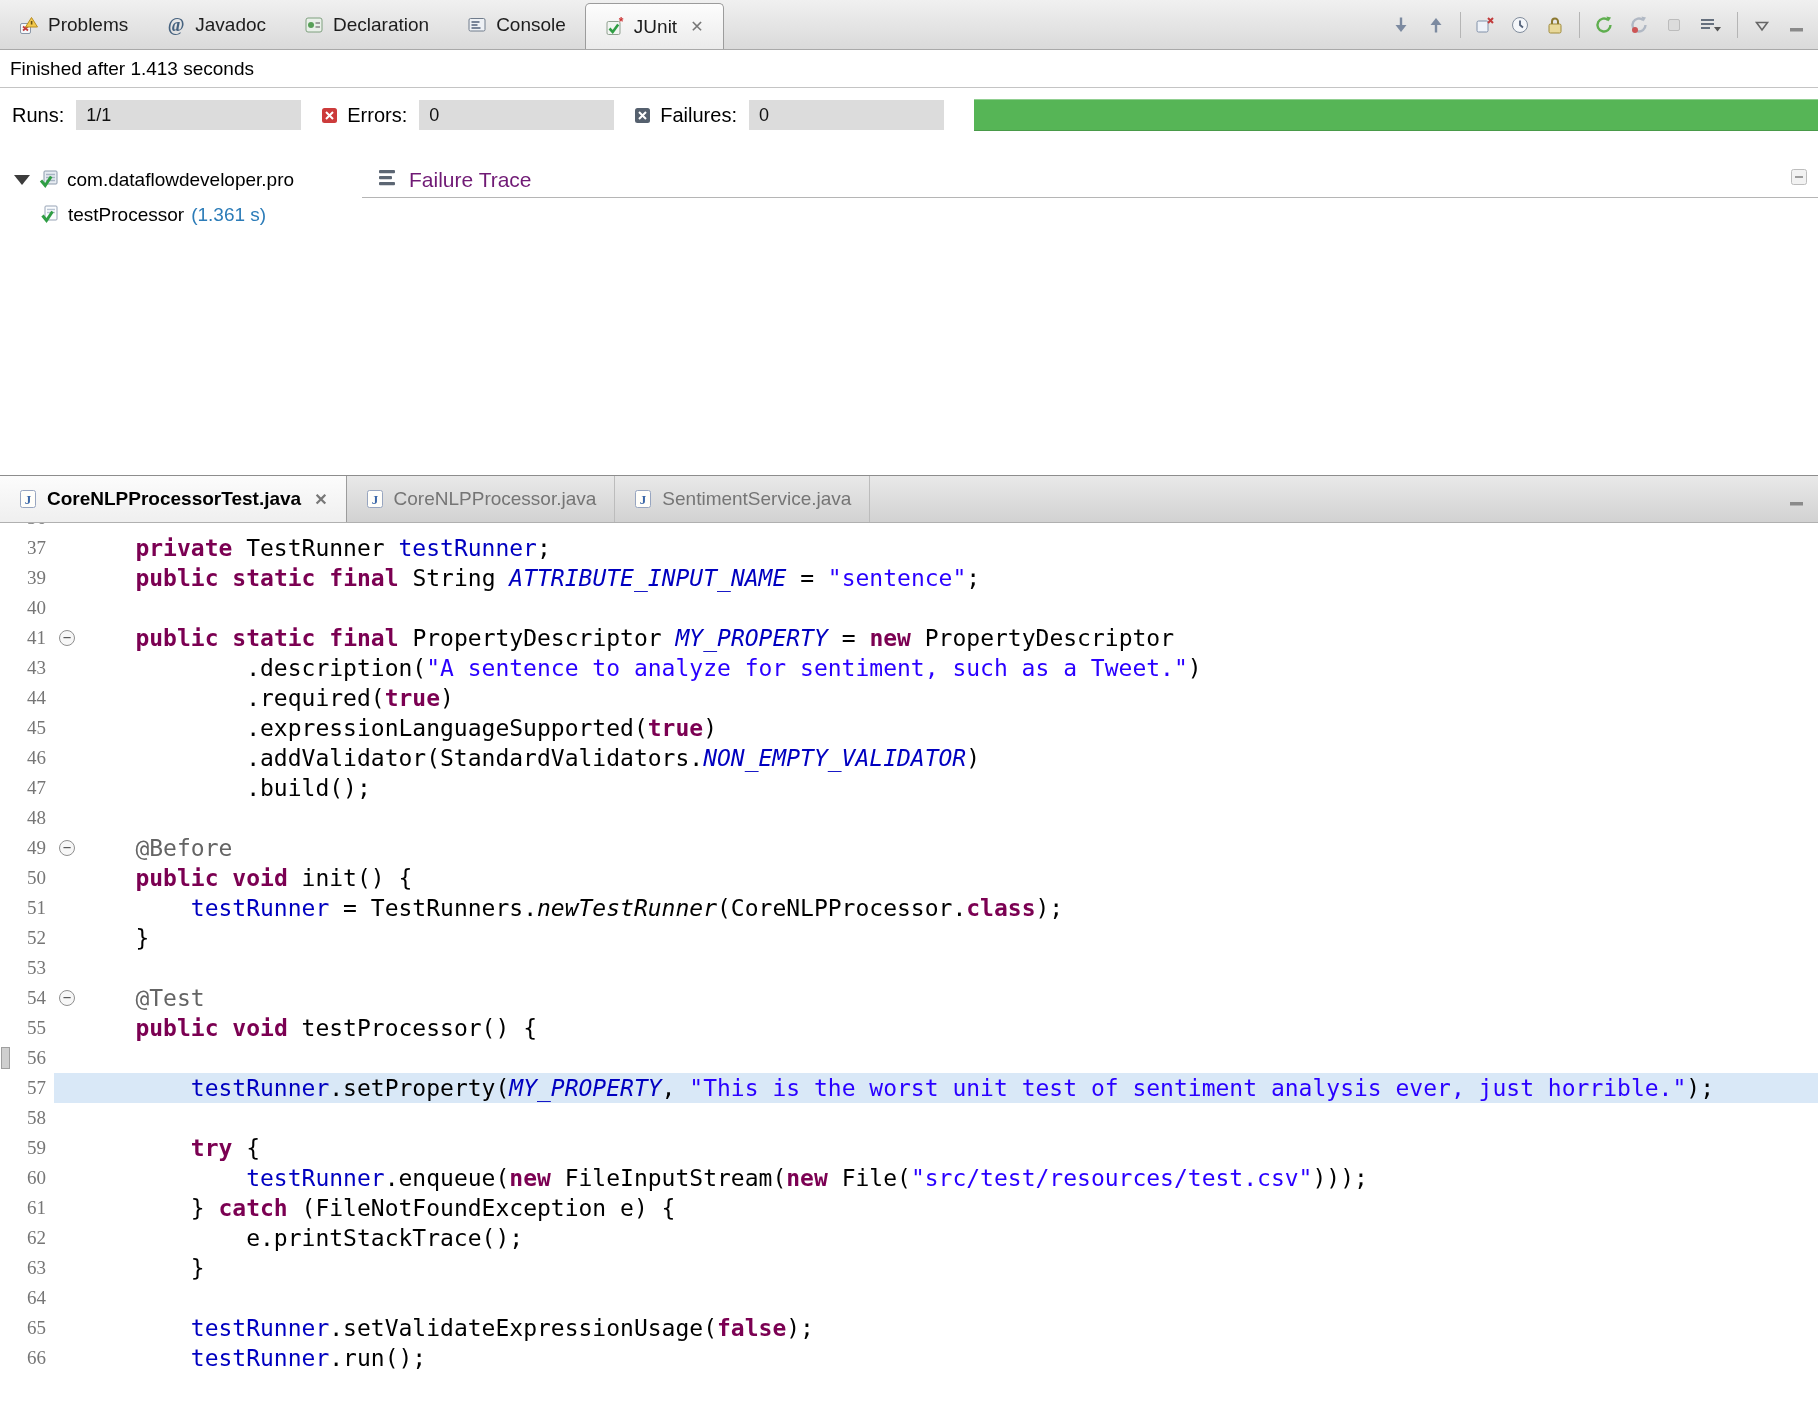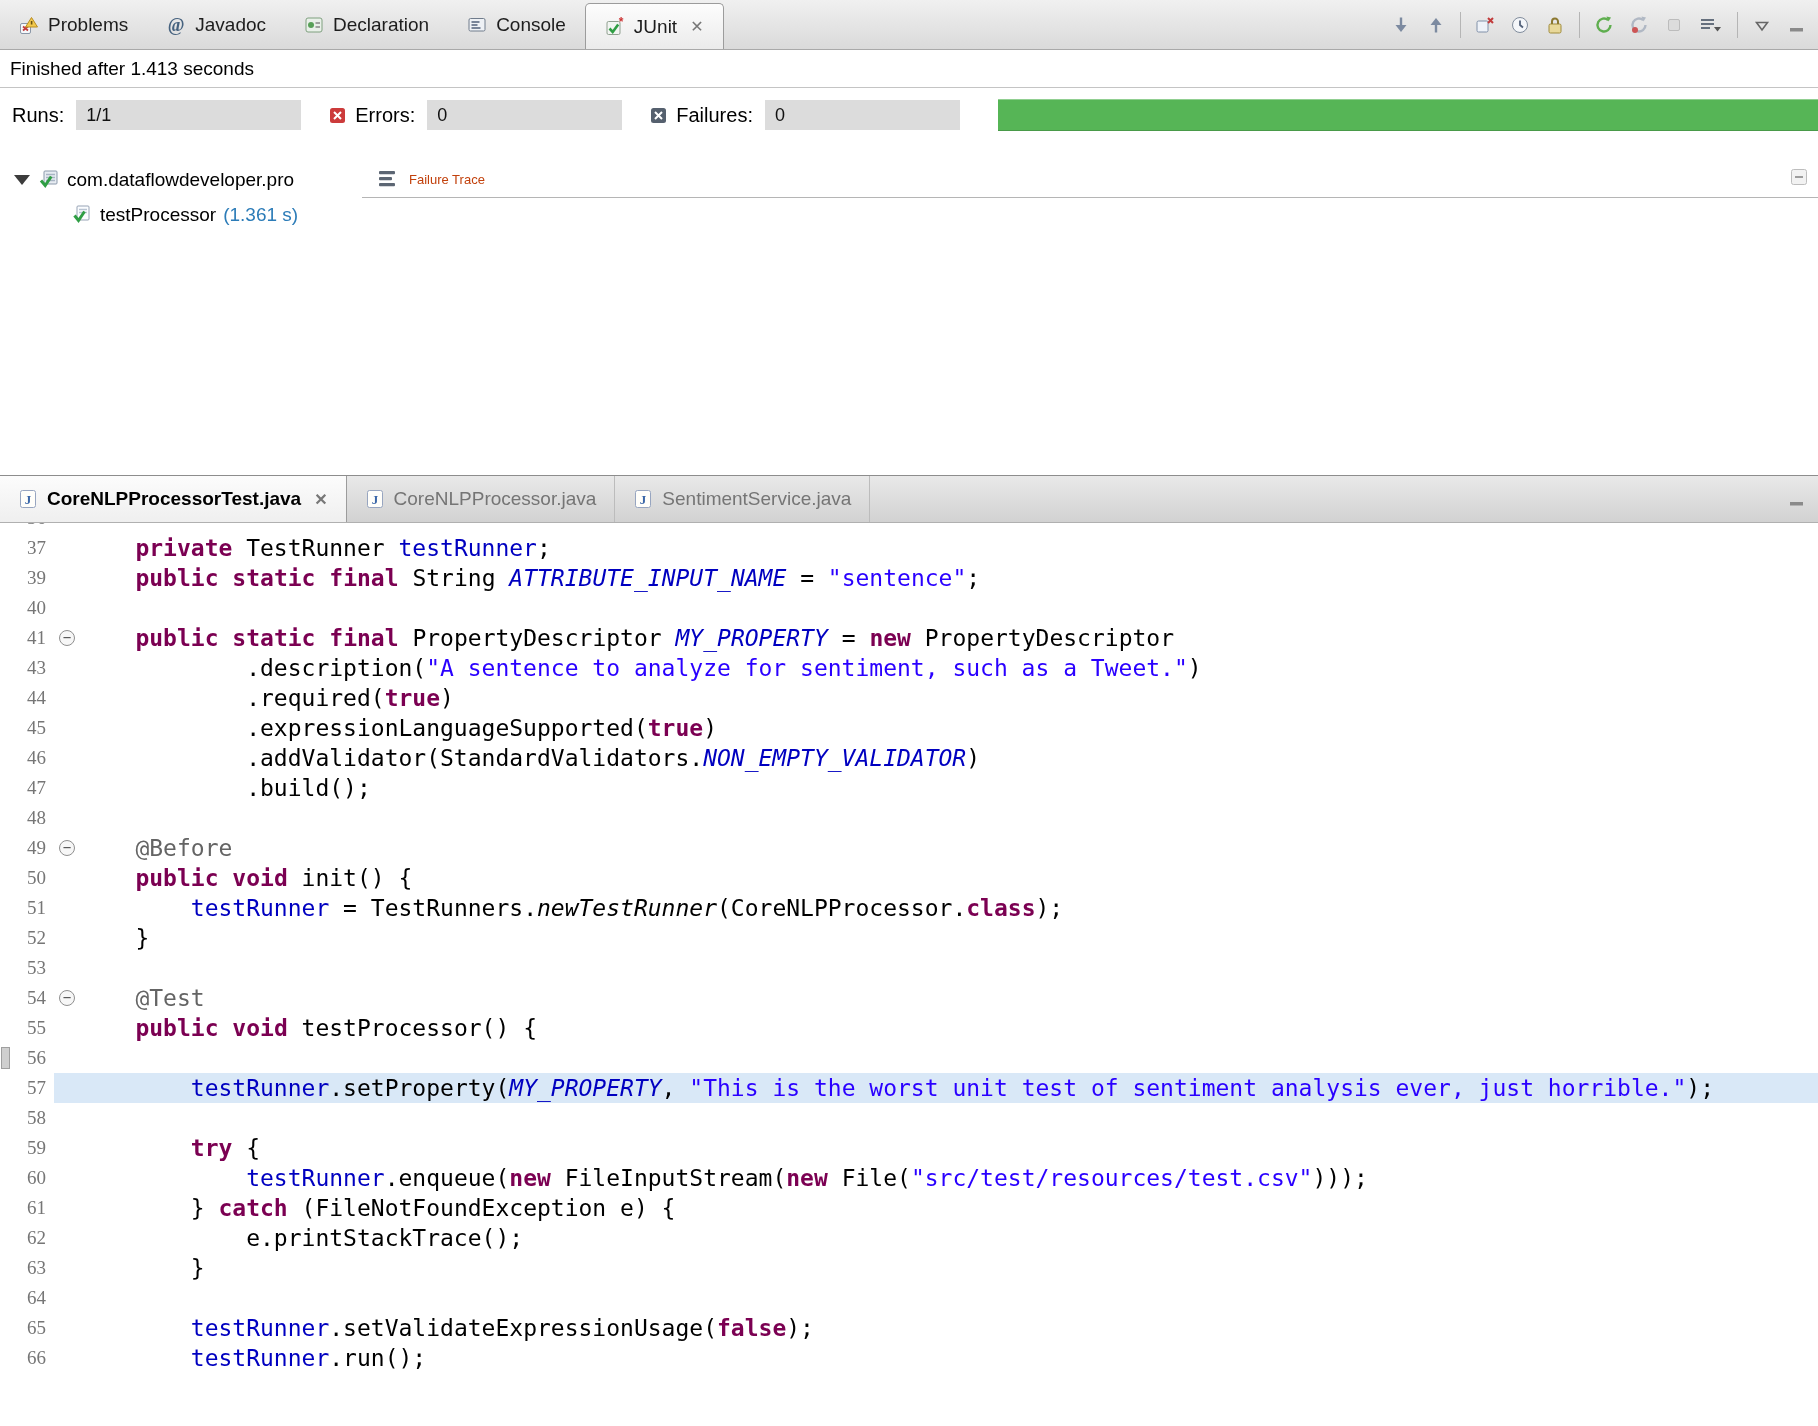--- a/index.html
+++ b/index.html
@@ -19,35 +19,35 @@
   .tbtn { display: flex; align-items: center; }
   .sep { width: 1px; height: 26px; background: #b5b5b5; }
 
   
   .status-line { height: 38px; flex: 0 0 38px; display: flex; align-items: center; padding-left: 10px;
                  font-size: 19px; color: #000; border-bottom: 1px solid #c4c4c4; background: #fff; }
   .counters { height: 54px; flex: 0 0 54px; display: flex; align-items: center; padding-left: 12px;
               font-size: 20px; background: #fff; }
   .c-label { white-space: nowrap; }
   .c-box { width: 225px; height: 30px; background: #dcdcdc; font-size: 18px; line-height: 30px;
-           padding-left: 10px; margin: 0 28px 0 12px; color: #111; }
+           padding-left: 10px; margin: 0 20px 0 12px; color: #111; }
   .c-box.small { width: 195px; }
   .badge { display: flex; margin-right: 9px; }
   .progress { flex: 1; height: 32px; margin-left: 10px; background: var(--progress, #56b556);
               box-shadow: inset 0 1px 0 rgba(255,255,255,.35), inset 0 -1px 0 rgba(0,0,0,.15); }
 
   .junit-body { height: 333px; flex: 0 0 333px; display: flex; background: #fff; padding-top: 20px; }
   .test-tree { width: 362px; overflow: hidden; white-space: nowrap; }
   .tree-row { height: 35px; display: flex; align-items: center; gap: 7px; font-size: 19px; color: #000; }
   .disclosure { width: 0; height: 0; border-left: 8px solid transparent; border-right: 8px solid transparent;
                 border-top: 10px solid #3c3c3c; margin-right: 2px; }
   .tree-time { color: var(--timeCol, #2c7cb8); }
   .failure-trace { flex: 1; }
   .ft-header { height: 36px; display: flex; align-items: center; gap: 11px; padding-left: 16px;
-               font-size: 13px; color: #c2410c; border-bottom: 1px solid #b5b5b5; position: relative; }
+               font-size: 21px; color: #701a75; border-bottom: 1px solid #b5b5b5; position: relative; }
   .ft-corner { position: absolute; right: 10px; top: 6px; display: flex; }
 
   
   .editor-tabbar { height: 48px; flex: 0 0 48px; background: linear-gradient(#e9e9e9, #d2d2d2);
                    border-top: 1px solid #8d8d8d; border-bottom: 1px solid #b0b0b0;
                    display: flex; align-items: stretch; }
   .ed-tabs { display: flex; align-items: stretch; }
   .ed-tab { display: flex; align-items: center; gap: 9px; padding: 0 18px; font-size: 19px;
             color: #757575; border-right: 1px solid #bcbcbc; }
   .ed-tab.active { background: linear-gradient(#fcfcfc, #efefef); color: #000; font-weight: bold;
@@ -233,21 +233,21 @@
           <span class="disclosure"></span>
           <span class="tbtn">
             <svg width="21" height="21">
               <rect x="5" y="2" width="13" height="13" rx="1" fill="#e7ecf2" stroke="#8b99ab"></rect>
               <path d="M7 5.5h9M7 8.5h9M7 11.5h9" stroke="#a8b4c4" stroke-width="1.3"></path>
               <path d="M2 11.5l4.2 5 6-9" stroke="#2f9e44" stroke-width="3" fill="none"></path>
             </svg>
           </span>
           <span>com.dataflowdeveloper.pro</span>
         </div>
-        <div class="tree-row" style="padding-left: 72px;">
+        <div class="tree-row" style="padding-left: 32px; margin-left: 8px;">
           <span class="tbtn">
             <svg width="21" height="21">
               <rect x="5" y="2" width="12" height="14" rx="1" fill="#fbfdff" stroke="#97a3b5"></rect>
               <path d="M7 5.5h8M7 8.5h8" stroke="#b9c4d2" stroke-width="1.3"></path>
               <path d="M2.5 11.5l4 5 6-9" stroke="#2f9e44" stroke-width="3" fill="none"></path>
             </svg>
           </span>
           <span>testProcessor</span>
           <span class="tree-time">(1.361 s)</span>
         </div>

